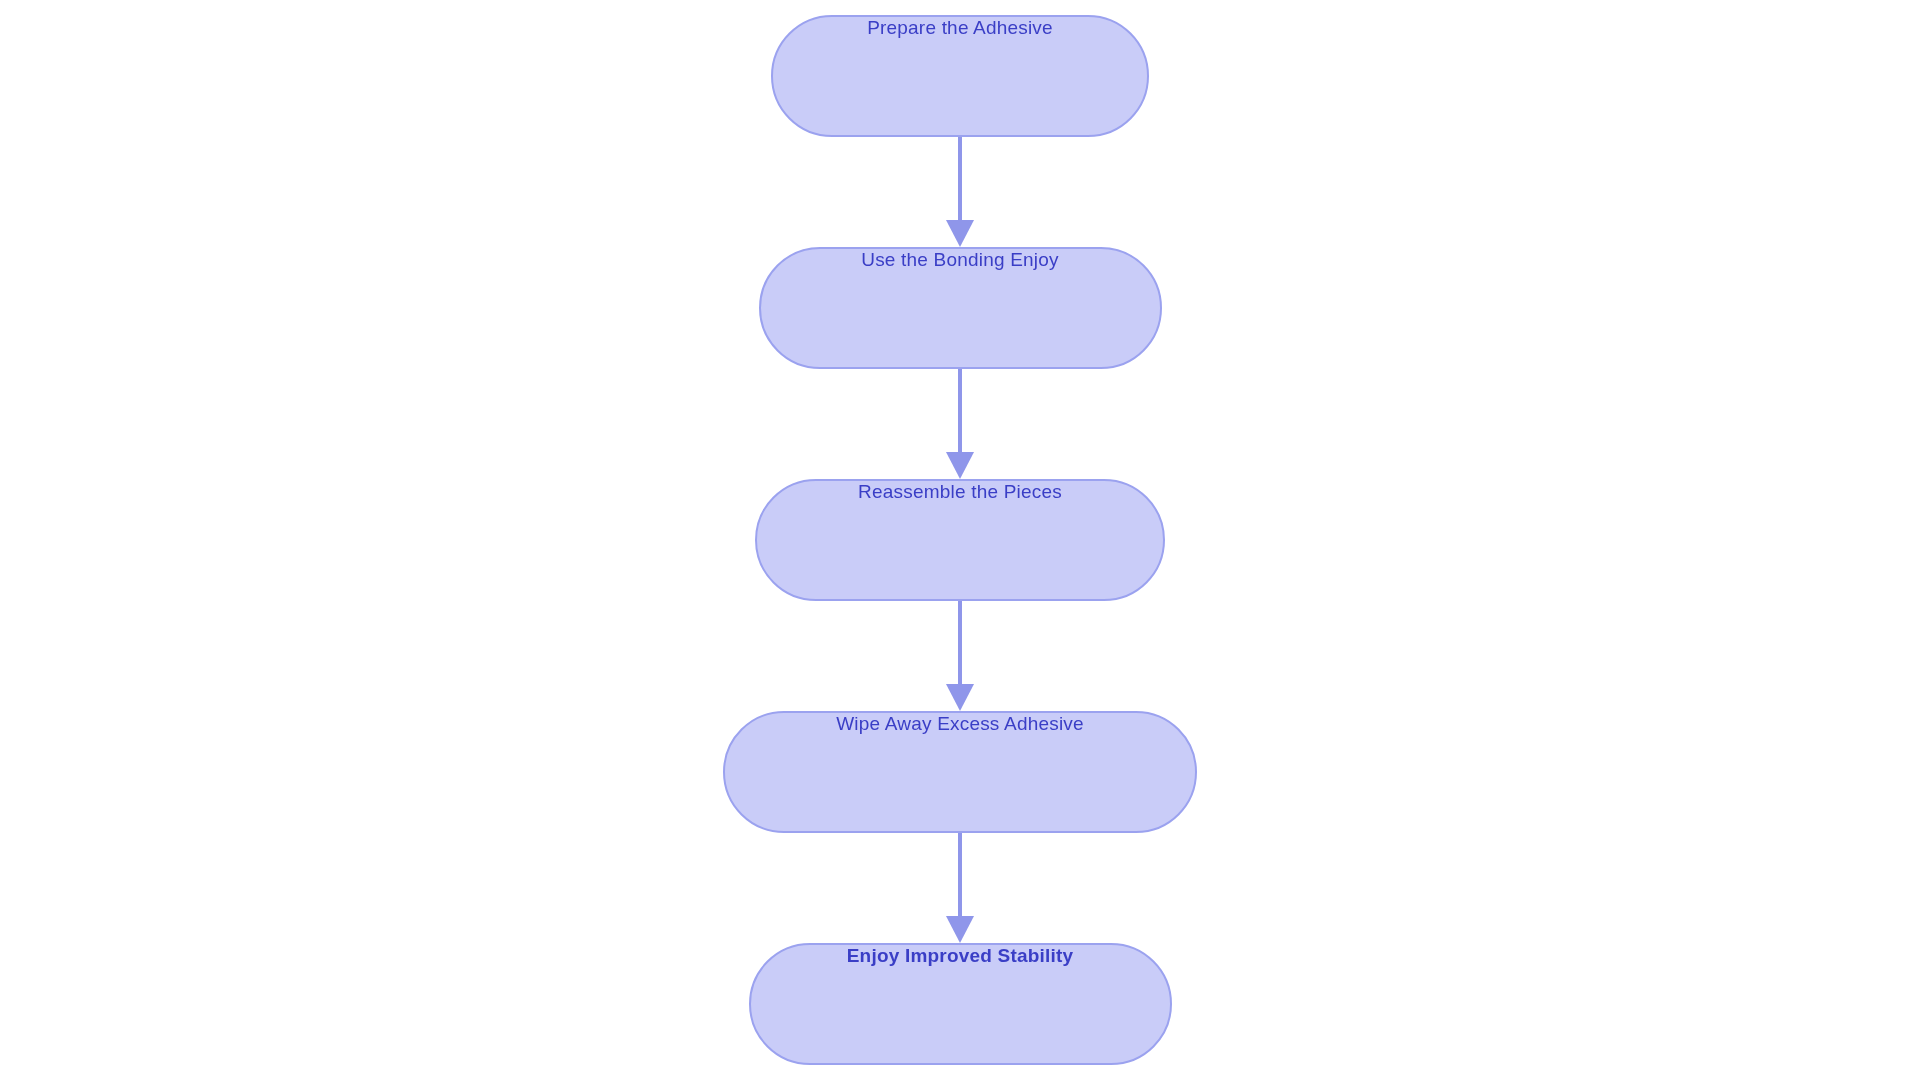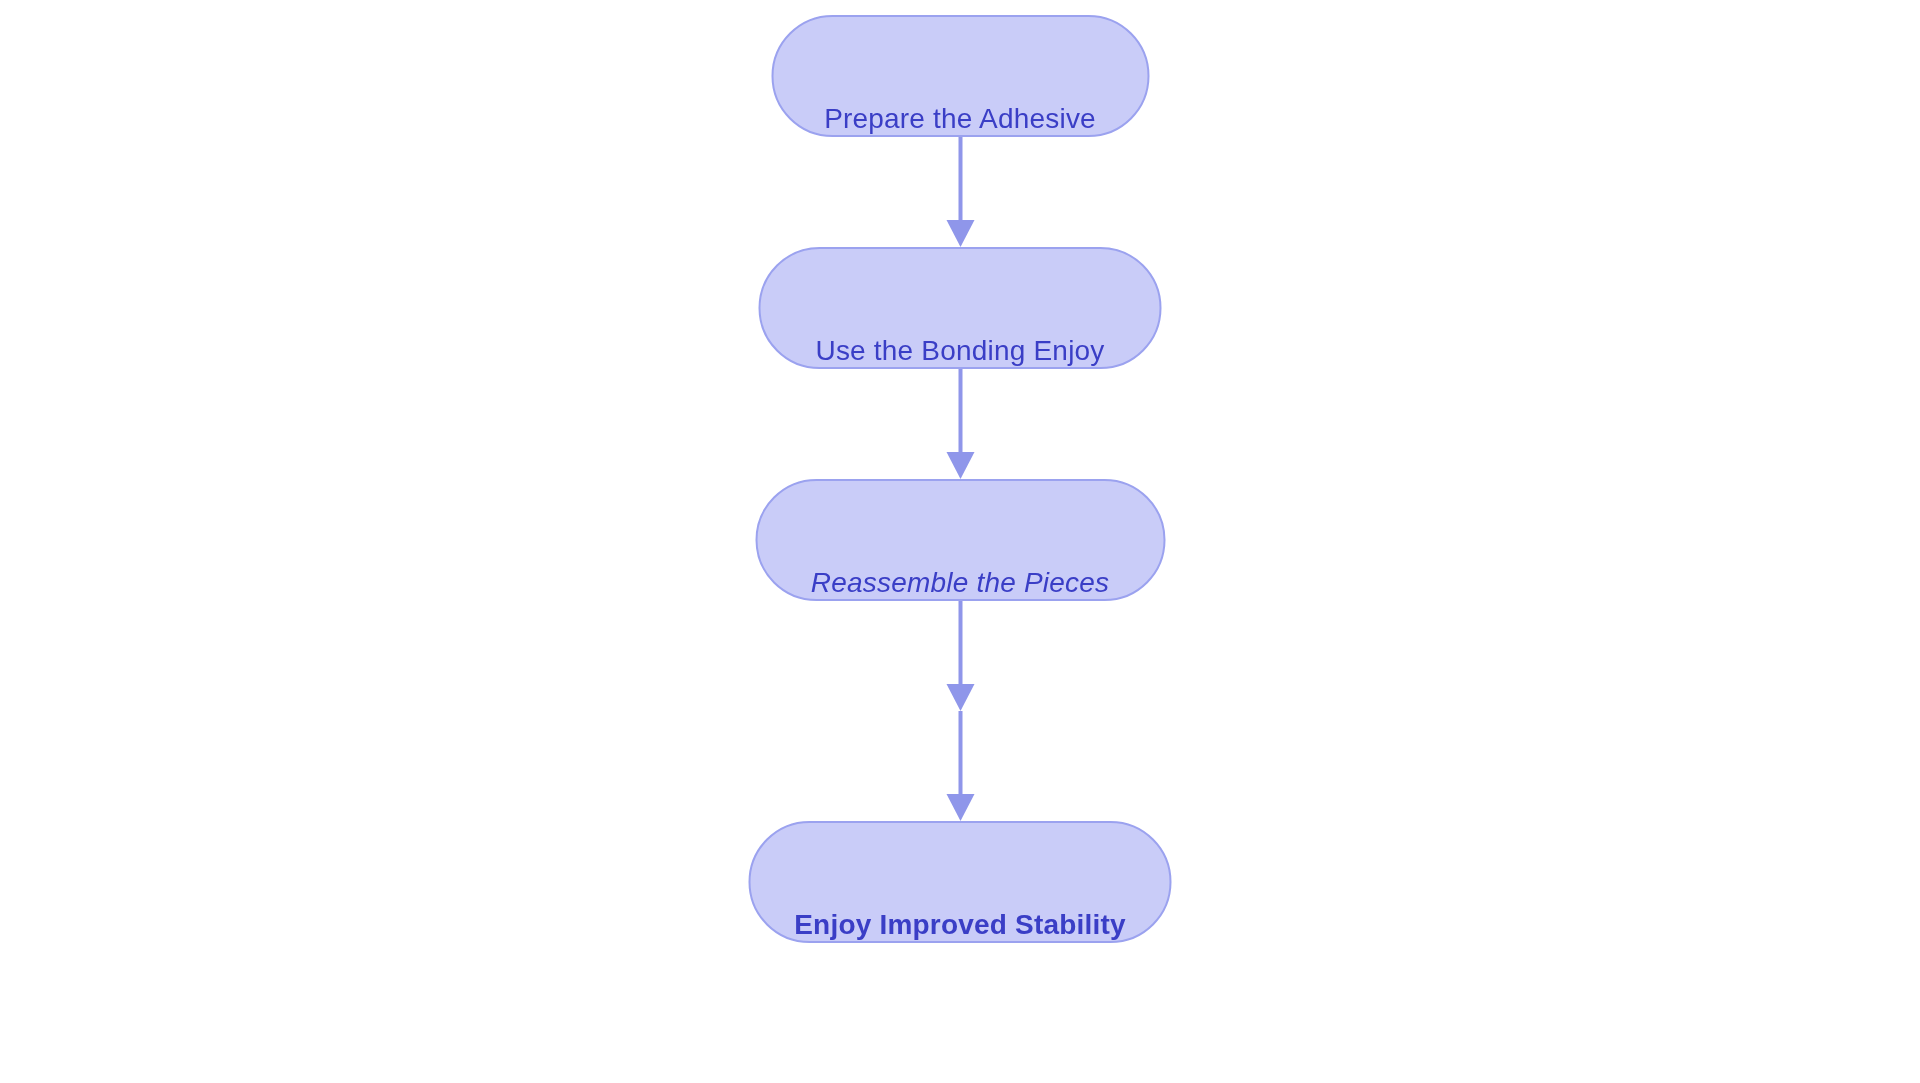--- a/index.html
+++ b/index.html
@@ -27,30 +27,30 @@
     align-items: center;
   }
   .node {
     box-sizing: border-box;
     height: 122px;
     border-radius: 61px;
     background: var(--node-fill, #c9ccf8);
     border: 2px solid var(--node-border, #9ba2ef);
     color: var(--node-text, #3a3ec6);
     display: flex;
-    align-items: flex-end;
+    align-items: flex-start;
     justify-content: center;
-    font-size: 28px;
+    font-size: 19px;
     letter-spacing: 0.2px;
     white-space: nowrap;
     text-align: center;
   }
   .node.n1 { width: 378px; }
   .node.n2 { width: 403px; }
-  .node.n3 { width: 410px; font-style: italic; }
+  .node.n3 { width: 410px; }
   .node.n4 { width: 474px; }
   .node.n5 { width: 423px; font-weight: bold; }
   .connector {
     height: 110px;
     display: flex;
     flex-direction: column;
     align-items: center;
     justify-content: flex-start;
   }
   .connector .line {
@@ -92,20 +92,23 @@
 
     <div class="node n3">
       <span>Reassemble the Pieces</span>
     </div>
 
     <div class="connector">
       <div class="line"></div>
       <div class="arrowhead"></div>
     </div>
 
+    <div class="node n4">
+      <span>Wipe Away Excess Adhesive</span>
+    </div>
 
     <div class="connector">
       <div class="line"></div>
       <div class="arrowhead"></div>
     </div>
 
     <div class="node n5">
       <span>Enjoy Improved Stability</span>
     </div>
 

